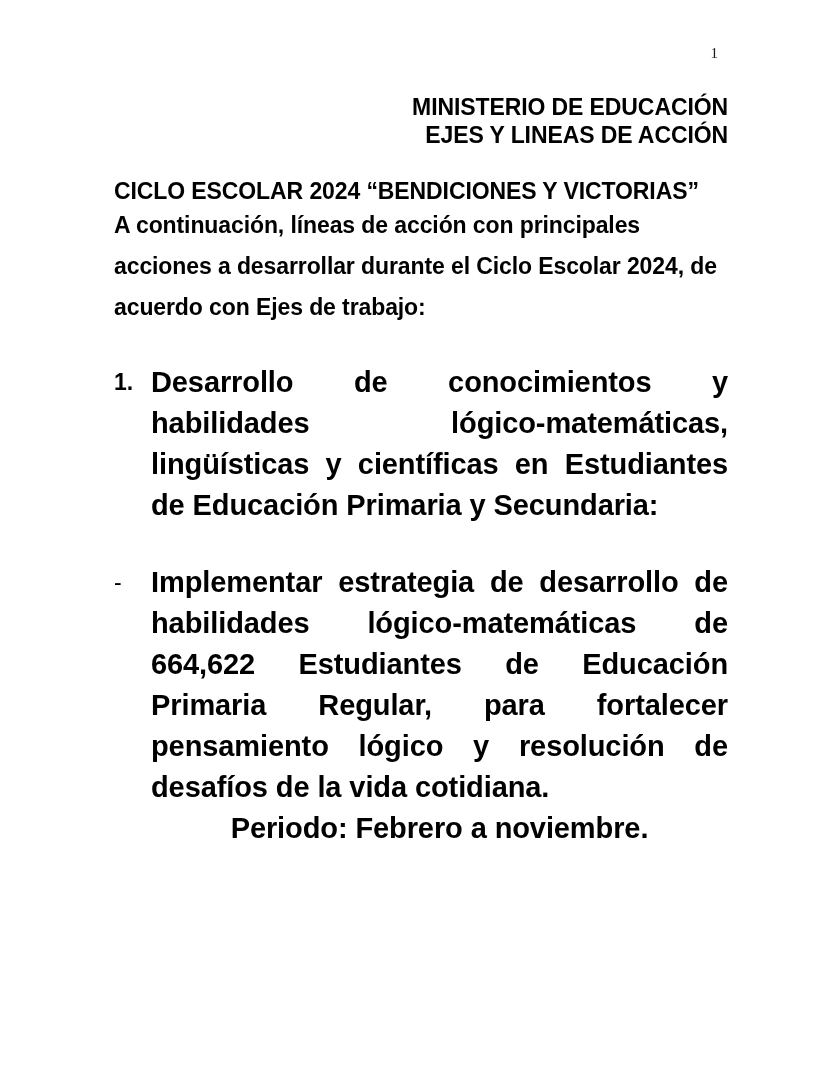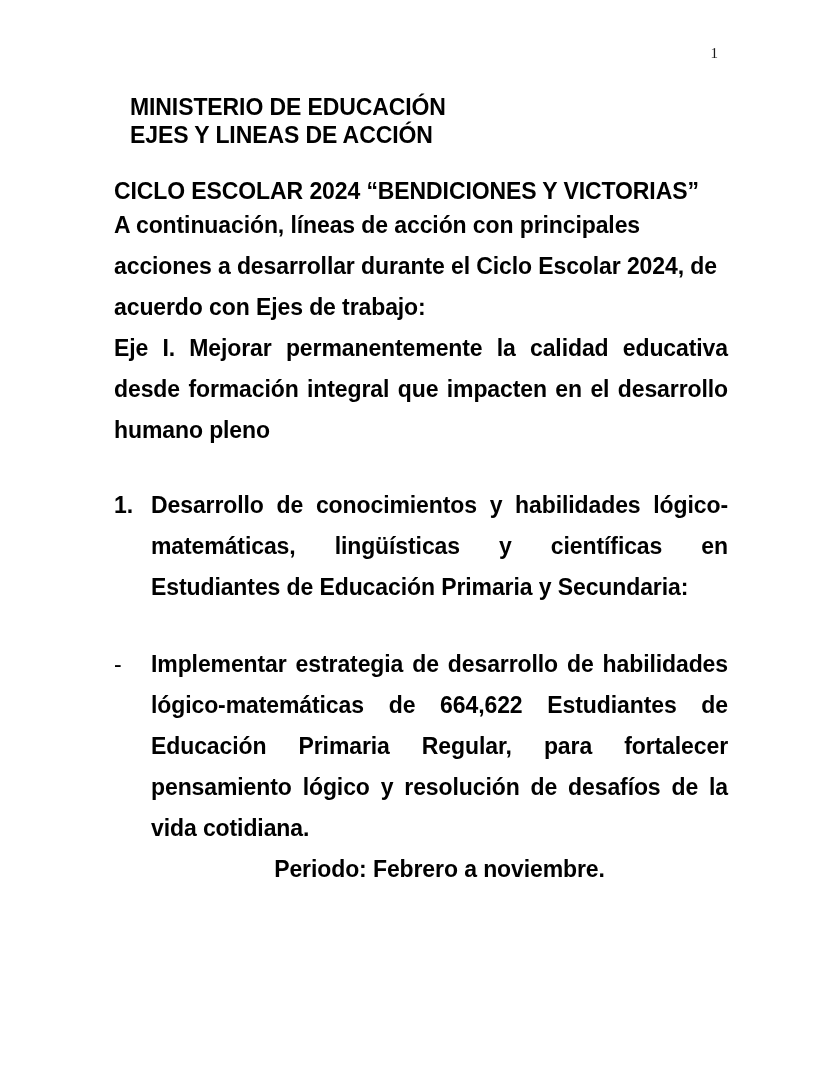--- a/index.html
+++ b/index.html
@@ -47,20 +47,21 @@
     font-weight: bold;
     line-height: 41px;
     letter-spacing: -0.1px;
     color: #000000;
   }
 
   
   .heading-tight {
     line-height: 28px;
     margin: 0 0 0 16px;
+    text-align: right;
   }
 
   .heading-ciclo {
     line-height: 28px;
     margin-top: 28px;
   }
 
   .para {
   }
 
@@ -81,21 +82,21 @@
     font-weight: bold;
     line-height: 41px;
   }
 
   .list-body {
     flex: 1 1 auto;
     min-width: 0;
   }
 
   .list-text {
-    font-size: 23px;
+    font-size: 29px;
     font-weight: bold;
     line-height: 41px;
     text-align: justify;
     text-justify: inter-word;
     letter-spacing: -0.1px;
   }
 
   .list-text-last {
     text-align: center;
   }
@@ -120,21 +121,20 @@
   <div class="content">
 
     <div class="blk heading-tight">MINISTERIO DE EDUCACIÓN</div>
 
     <div class="blk heading-tight">EJES Y LINEAS DE ACCIÓN</div>
 
     <div class="blk heading-ciclo">CICLO ESCOLAR 2024 “BENDICIONES Y VICTORIAS”</div>
 
     <div class="blk para">A continuación, líneas de acción con principales acciones a desarrollar durante el Ciclo Escolar 2024, de acuerdo con Ejes de trabajo:</div>
 
-    <div class="blk para para-justify">Eje I. Mejorar permanentemente la calidad educativa desde formación integral que impacten en el desarrollo humano pleno</div>
 
     <div class="list-row">
       <div class="list-marker">1.</div>
       <div class="list-body">
         <div class="list-text">Desarrollo de conocimientos y habilidades lógico-matemáticas, lingüísticas y científicas en Estudiantes de Educación Primaria y Secundaria:</div>
       </div>
     </div>
 
     <div class="list-row dash-row">
       <div class="list-marker dash-marker">-</div>

